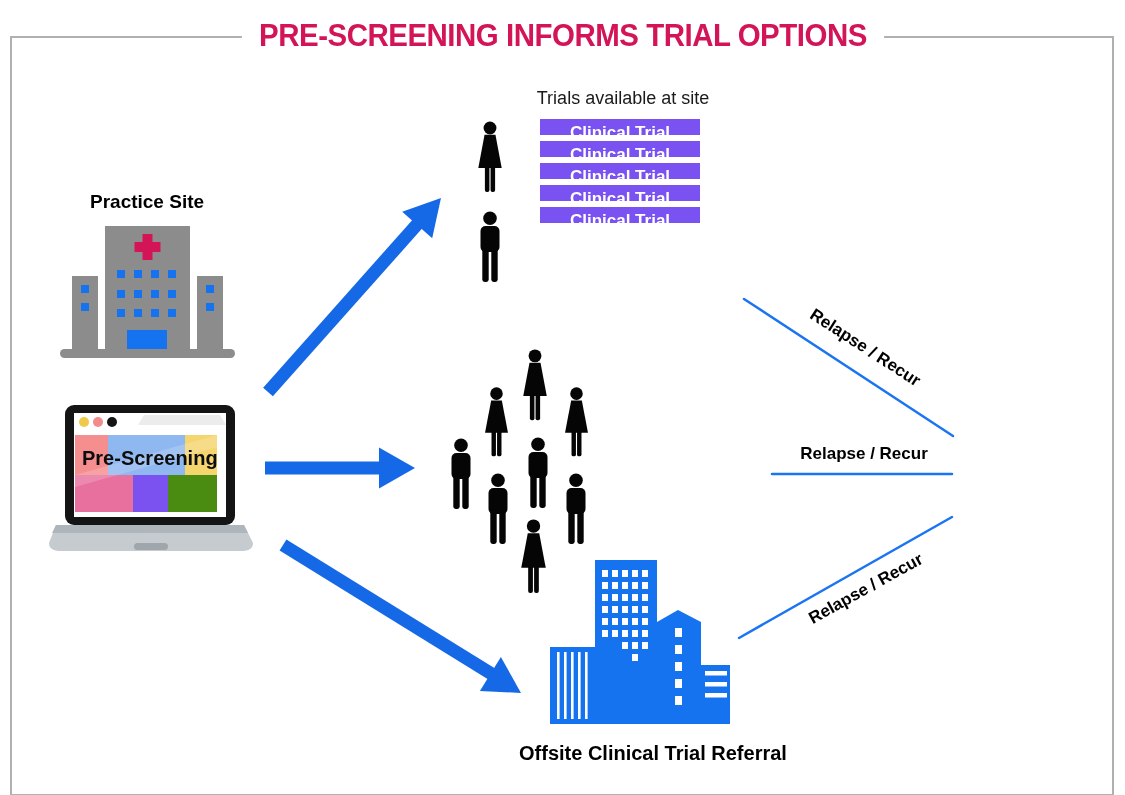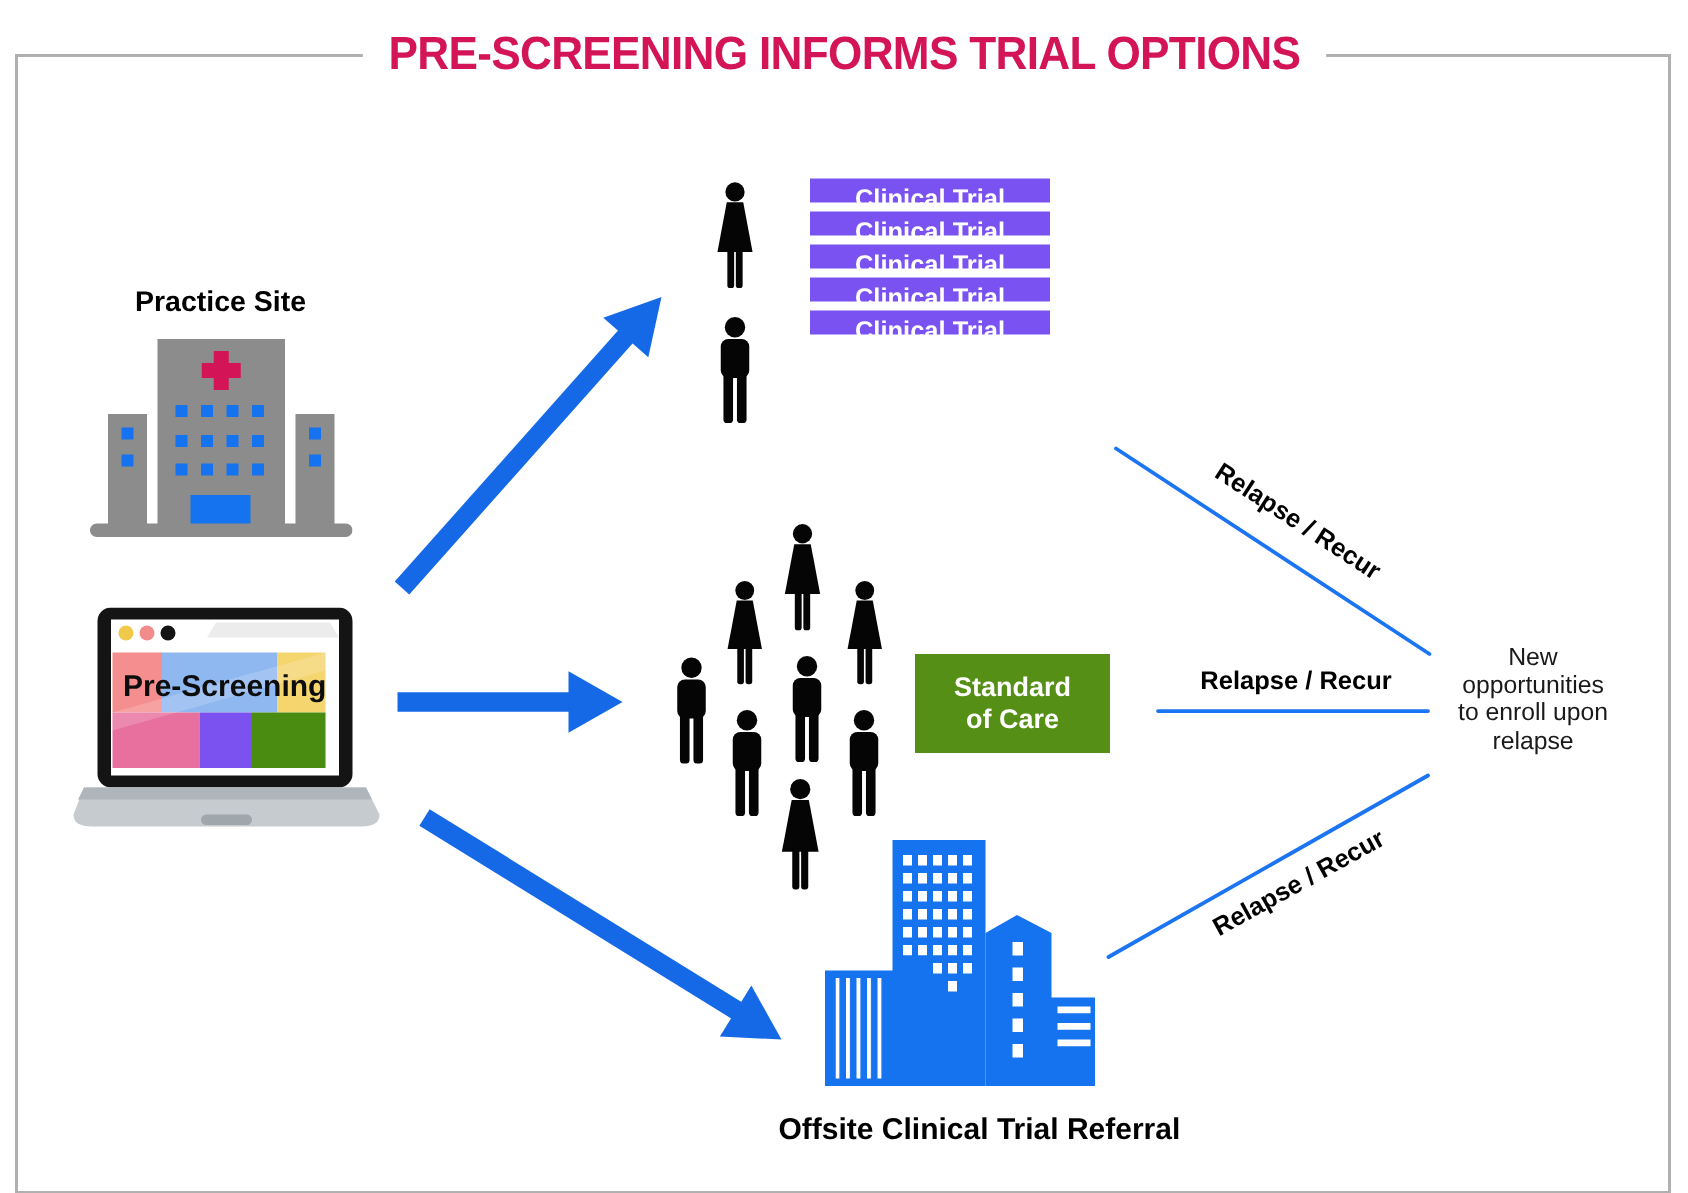--- a/index.html
+++ b/index.html
@@ -139,20 +139,21 @@
       <rect x="85" y="70" width="35" height="37" fill="var(--tile_purple)"></rect>
       <rect x="120" y="70" width="49" height="37" fill="var(--tile_green)"></rect>
       <polygon points="27,70 169,30 169,42 27,82" fill="#ffffff" opacity="0.18"></polygon>
     </g>
     <path d="M8 120 L196 120 L205 138 Q205 146 193 146 L13 146 Q1 146 1 138 Z" fill="#C6CBD0"></path>
     <path d="M8 120 L196 120 L200 128 L4 128 Z" fill="#AEB5BB"></path>
     <rect x="86" y="138" width="34" height="7" rx="3.5" fill="#9FA6AC"></rect>
   </svg>
   <div class="abs" id="prescreen-label">Pre-Screening</div>
 
+  <div class="abs caption" style="left:528px;top:76px;width:190px;text-align:center;white-space:nowrap;">Trials available at site</div>
   <svg class="abs f-black" style="left:473px;top:106px;" width="34" height="80">
     <use href="#icon-woman" width="34" height="80"></use>
   </svg>
   <svg class="abs f-black" style="left:474px;top:196px;" width="32" height="78">
     <use href="#icon-man" width="32" height="78"></use>
   </svg>
   <div class="abs" style="left:540px;top:107px;">
     <div class="trial-box">Clinical Trial</div>
     <div class="trial-box">Clinical Trial</div>
     <div class="trial-box">Clinical Trial</div>
@@ -180,21 +181,20 @@
         <use href="#icon-man" width="32" height="72"></use>
       </svg>
     <svg class="abs f-black" style="left:560px;top:461px;" width="32" height="72">
         <use href="#icon-man" width="32" height="72"></use>
       </svg>
     <svg class="abs f-black" style="left:515px;top:507px;" width="37" height="77">
         <use href="#icon-woman" width="37" height="77"></use>
       </svg>
   </div>
 
-  <div class="abs" id="soc-box">Standard of Care</div>
 
   <svg class="abs" style="left:548px;top:546px;" width="182" height="167" viewBox="0 0 182 167">
     <defs>
       <pattern id="winGrid" x="54" y="12" width="10" height="12" patternUnits="userSpaceOnUse">
         <rect x="0" y="0" width="6" height="7" fill="#fff"></rect>
       </pattern>
       <pattern id="stripesV" x="9" y="0" width="7" height="200" patternUnits="userSpaceOnUse">
         <rect x="0" y="0" width="2.6" height="200" fill="#fff"></rect>
       </pattern>
     </defs>
@@ -222,15 +222,14 @@
         <rect x="157" y="124" width="22" height="4.5"></rect>
       <rect x="157" y="135" width="22" height="4.5"></rect>
     </g>
   </svg>
   <div class="abs bold-label" style="left:519px;top:730px;width:264px;font-size:20px;">Offsite Clinical Trial Referral</div>
 
   <div class="abs relapse" id="relapse-top">Relapse / Recur</div>
   <div class="abs relapse" id="relapse-mid">Relapse / Recur</div>
   <div class="abs relapse" id="relapse-bot">Relapse / Recur</div>
 
-  <div class="abs" id="outcome">New opportunities to enroll upon relapse</div>
 
 </div>
 
 </body></html>

